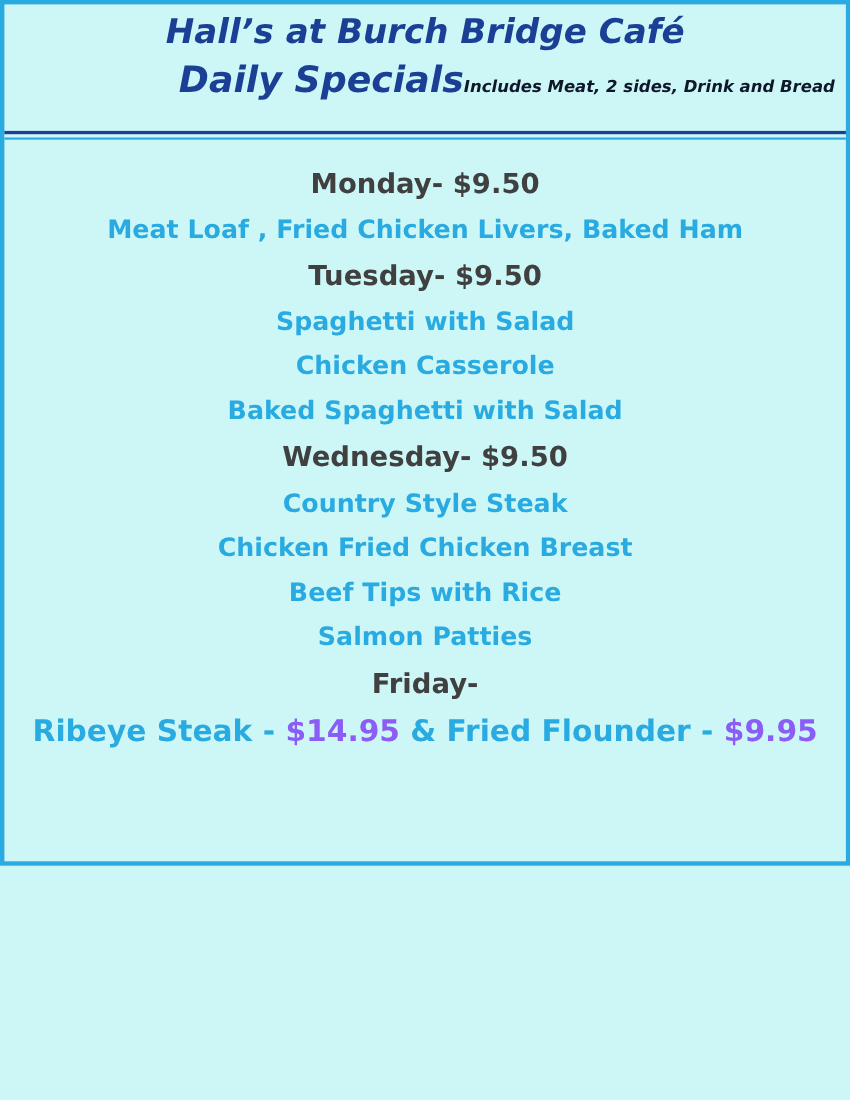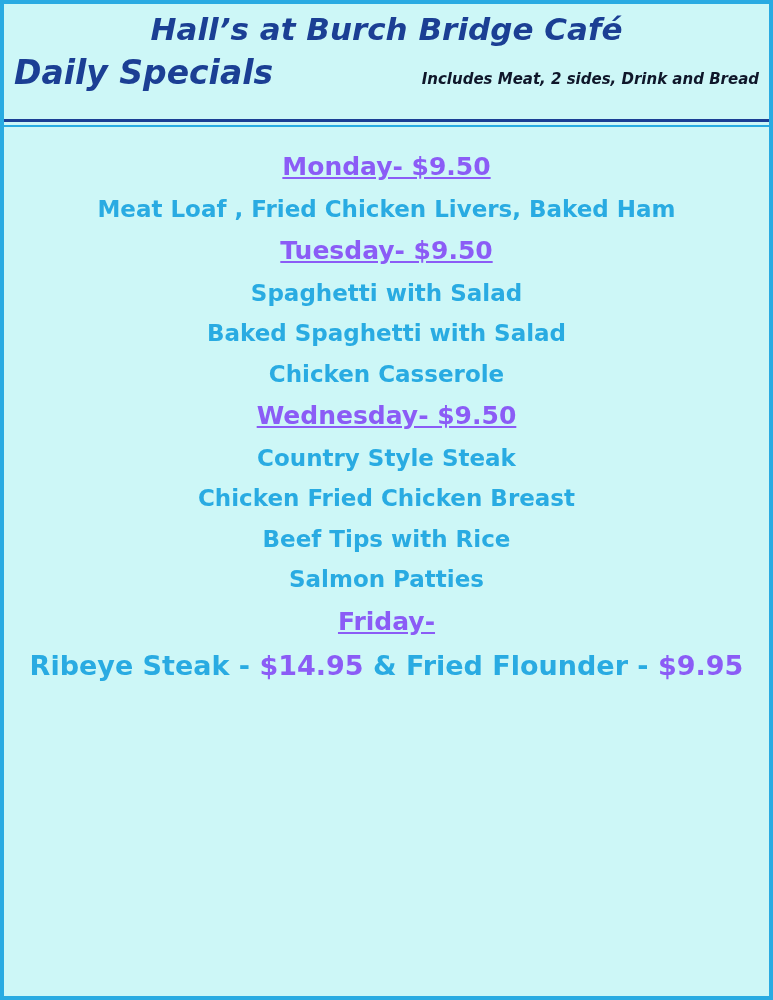--- a/index.html
+++ b/index.html
@@ -9,21 +9,21 @@
   body {
     width: 773px;
     height: 1000px;
     background: #cdf7f7;
     font-family: "Liberation Sans", sans-serif;
     overflow: hidden;
   }
   .page {
     position: relative;
     width: 773px;
-    height: 1000px;
+    height: 787px;
     background: #cdf7f7;
     box-sizing: border-box;
     border-left: 4px solid #29abe2;
     border-right: 4px solid #29abe2;
     border-top: 4px solid #29abe2;
     border-bottom: 4px solid #29abe2;
   }
   .header {
     position: relative;
     padding: 6px 10px 6px 10px;
@@ -39,22 +39,22 @@
     font-style: italic;
     font-size: 31px;
     color: #1b3f94;
     letter-spacing: 0px;
     line-height: 1.25;
     white-space: nowrap;
   }
   .header-line2 {
     display: flex;
     align-items: baseline;
-    justify-content: space-between;
-    gap: 10px;
+    justify-content: flex-end;
+    gap: 0;
     margin-top: 4px;
     white-space: nowrap;
   }
   .header-specials {
     font-family: "DejaVu Sans", sans-serif;
     font-weight: bold;
     font-style: italic;
     font-size: 33px;
     color: #1b3f94;
   }
@@ -66,22 +66,21 @@
     color: #0f172a;
   }
   .menu-body {
     padding-top: 26px;
     text-align: center;
   }
   .day-heading {
     font-family: "DejaVu Sans", sans-serif;
     font-weight: bold;
     font-size: 25px;
-    color: #8b5cf6;
-    text-decoration: underline;
+    color: #404040;
     margin: 0 0 6px 0;
     line-height: 1.5;
     white-space: nowrap;
   }
   .dish {
     font-family: "DejaVu Sans", sans-serif;
     font-weight: bold;
     font-size: 23px;
     color: #29abe2;
     margin: 0 0 6px 0;
@@ -109,22 +108,22 @@
     </div>
   </div>
 
   <div class="menu-body">
 
     <div class="day-heading">Monday- $9.50</div>
     <div class="dish">Meat Loaf , Fried Chicken Livers, Baked Ham</div>
 
     <div class="day-heading">Tuesday- $9.50</div>
     <div class="dish">Spaghetti with Salad</div>
+    <div class="dish">Chicken Casserole</div>
     <div class="dish">Baked Spaghetti with Salad</div>
-    <div class="dish">Chicken Casserole</div>
 
     <div class="day-heading">Wednesday- $9.50</div>
     <div class="dish">Country Style Steak</div>
     <div class="dish">Chicken Fried Chicken Breast</div>
 
     <div class="dish">Beef Tips with Rice</div>
     <div class="dish">Salmon Patties</div>
 
     <div class="day-heading">Friday-</div>
     <div class="dish final">

